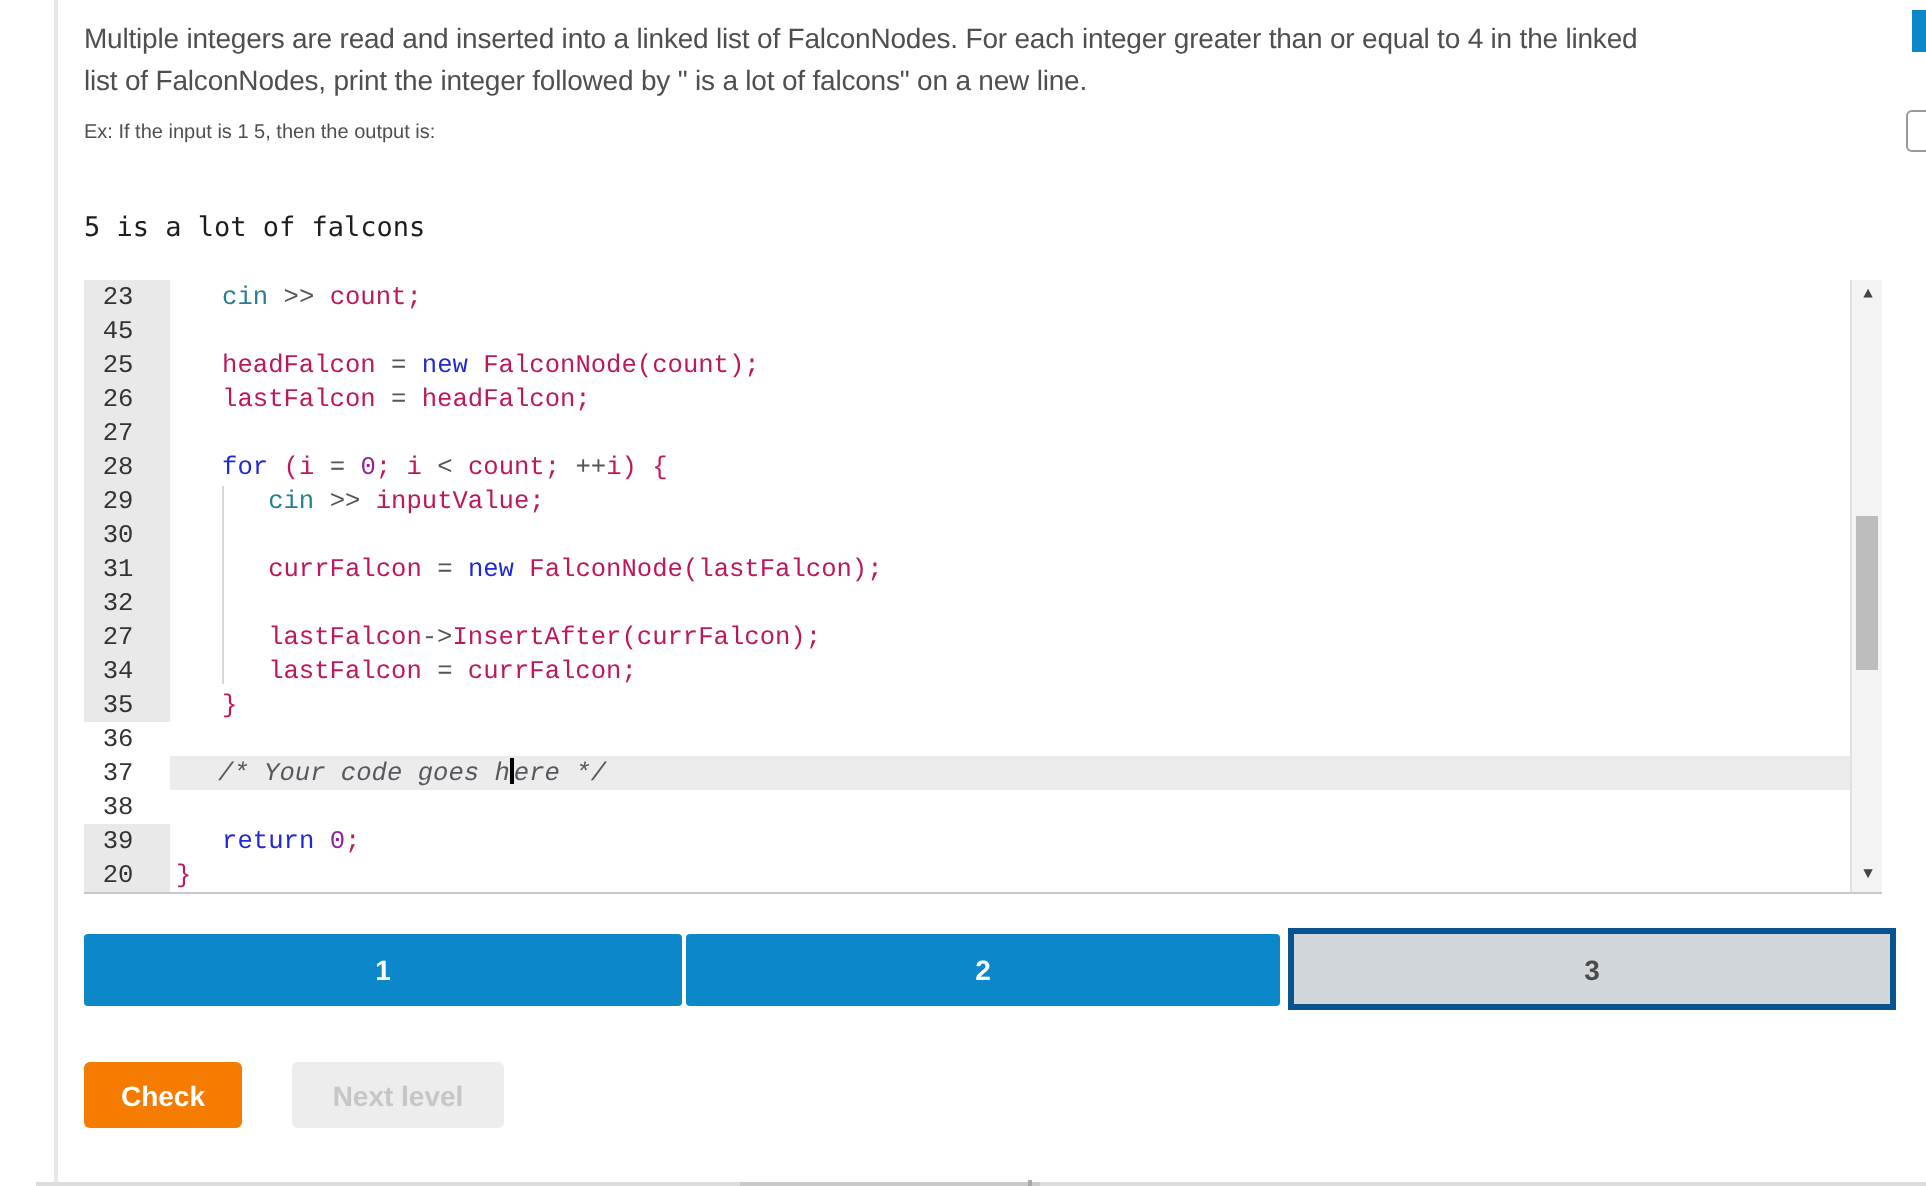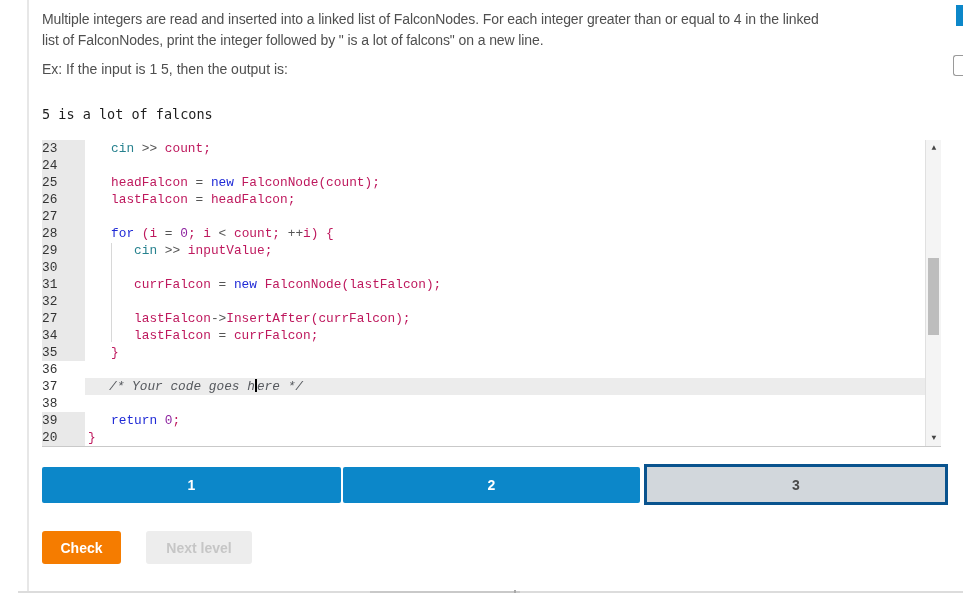--- a/index.html
+++ b/index.html
@@ -9,31 +9,31 @@
 
   
   .left-rule { position:absolute; left:27px; top:0; width:2px; height:593px; background:#e7e7e7; }
   .edge-blue { position:absolute; left:956px; top:5px; width:7px; height:21px; background:#0c87c9; }
   .edge-bracket { position:absolute; left:953px; top:55px; width:10px; height:21px;
                   border:1px solid #9a9a9a; border-right:none; border-radius:3px 0 0 3px; background:#fff; }
 
   
   .prob { position:absolute; left:42px; top:9px; color:#4f4f4f; font-size:14px; line-height:21px; letter-spacing:-0.1px; }
   .prob div { white-space:nowrap; }
-  .ex-intro { position:absolute; left:42px; top:61px; color:#4f4f4f; font-size:14px; }
+  .ex-intro { position:absolute; left:42px; top:61px; color:#4f4f4f; font-size:10px; }
   .ex-output { position:absolute; left:42px; top:106px; color:#1d1d1d;
                font-family:"DejaVu Sans Mono", monospace; font-size:13.5px; }
 
   
   .editor { position:absolute; left:42px; top:140px; width:899px; height:307px;
             font-family:"Liberation Mono", monospace; font-size:12.8px; line-height:17px;
             border-bottom:1px solid #c9c9c9; background:#fff; }
   .code-lines { position:absolute; left:0; top:0; right:16px; bottom:0; }
   .code-line { display:flex; height:17px; white-space:pre; }
-  .gutter { width:43px; text-align:left; padding-right:9px; color:#333; flex:none; }
+  .gutter { width:43px; text-align:center; padding-right:9px; color:#333; flex:none; }
   .gutter.ro { background:#e9e9e9; }
   .gutter.ed { background:#ffffff; }
   .line-content { flex:1; padding-left:3px; color:#1a1a1a; }
   .code-line.active .line-content { background:#ececec;padding-left:24px; }
   .tk-p   { color:#be185d; }
   .tk-kw  { color:#1f2ad6;text-align:center; }
   .tk-io  { color:#26818e; }
   .tk-num { color:#8e24a0; }
   .tk-op  { color:#555555; }
   .tk-cmt { color:#56595e; font-style:italic; }
@@ -85,21 +85,21 @@
   <div class="prob">
     <div>Multiple integers are read and inserted into a linked list of FalconNodes. For each integer greater than or equal to 4 in the linked</div>
     <div>list of FalconNodes, print the integer followed by " is a lot of falcons" on a new line.</div>
   </div>
   <div class="ex-intro">Ex: If the input is 1 5, then the output is:</div>
   <div class="ex-output">5 is a lot of falcons</div>
 
   <div class="editor">
     <div class="code-lines">
         <div class="code-line"><span class="gutter ro">23</span><span class="line-content"><span class="tk-p">   </span><span class="tk-io">cin</span><span class="tk-p"> </span><span class="tk-op">&gt;&gt;</span><span class="tk-p"> count;</span></span></div>
-        <div class="code-line"><span class="gutter ro">24</span><span class="line-content"></span></div>
+        <div class="code-line"><span class="gutter ro">45</span><span class="line-content"></span></div>
         <div class="code-line"><span class="gutter ro">25</span><span class="line-content"><span class="tk-p">   headFalcon </span><span class="tk-op">=</span><span class="tk-p"> </span><span class="tk-kw">new</span><span class="tk-p"> FalconNode(count);</span></span></div>
         <div class="code-line"><span class="gutter ro">26</span><span class="line-content"><span class="tk-p">   lastFalcon </span><span class="tk-op">=</span><span class="tk-p"> headFalcon;</span></span></div>
         <div class="code-line"><span class="gutter ro">27</span><span class="line-content"></span></div>
         <div class="code-line"><span class="gutter ro">28</span><span class="line-content"><span class="tk-p">   </span><span class="tk-kw">for</span><span class="tk-p"> (i </span><span class="tk-op">=</span><span class="tk-p"> </span><span class="tk-num">0</span><span class="tk-p">; i </span><span class="tk-op">&lt;</span><span class="tk-p"> count; </span><span class="tk-op">++</span><span class="tk-p">i) {</span></span></div>
         <div class="code-line"><span class="gutter ro">29</span><span class="line-content"><span class="tk-p">      </span><span class="tk-io">cin</span><span class="tk-p"> </span><span class="tk-op">&gt;&gt;</span><span class="tk-p"> inputValue;</span></span></div>
         <div class="code-line"><span class="gutter ro">30</span><span class="line-content"></span></div>
         <div class="code-line"><span class="gutter ro">31</span><span class="line-content"><span class="tk-p">      currFalcon </span><span class="tk-op">=</span><span class="tk-p"> </span><span class="tk-kw">new</span><span class="tk-p"> FalconNode(lastFalcon);</span></span></div>
         <div class="code-line"><span class="gutter ro">32</span><span class="line-content"></span></div>
         <div class="code-line"><span class="gutter ro">27</span><span class="line-content"><span class="tk-p">      lastFalcon</span><span class="tk-op">-&gt;</span><span class="tk-p">InsertAfter(currFalcon);</span></span></div>
         <div class="code-line"><span class="gutter ro">34</span><span class="line-content"><span class="tk-p">      lastFalcon </span><span class="tk-op">=</span><span class="tk-p"> currFalcon;</span></span></div>

